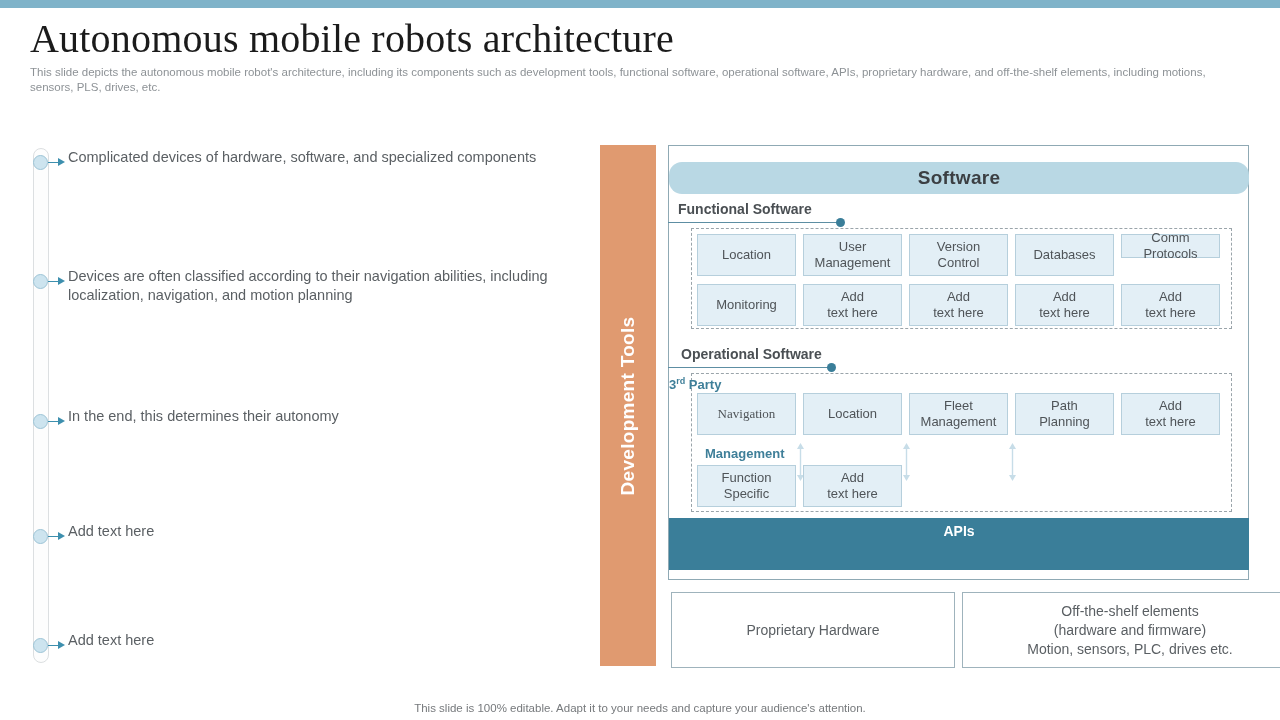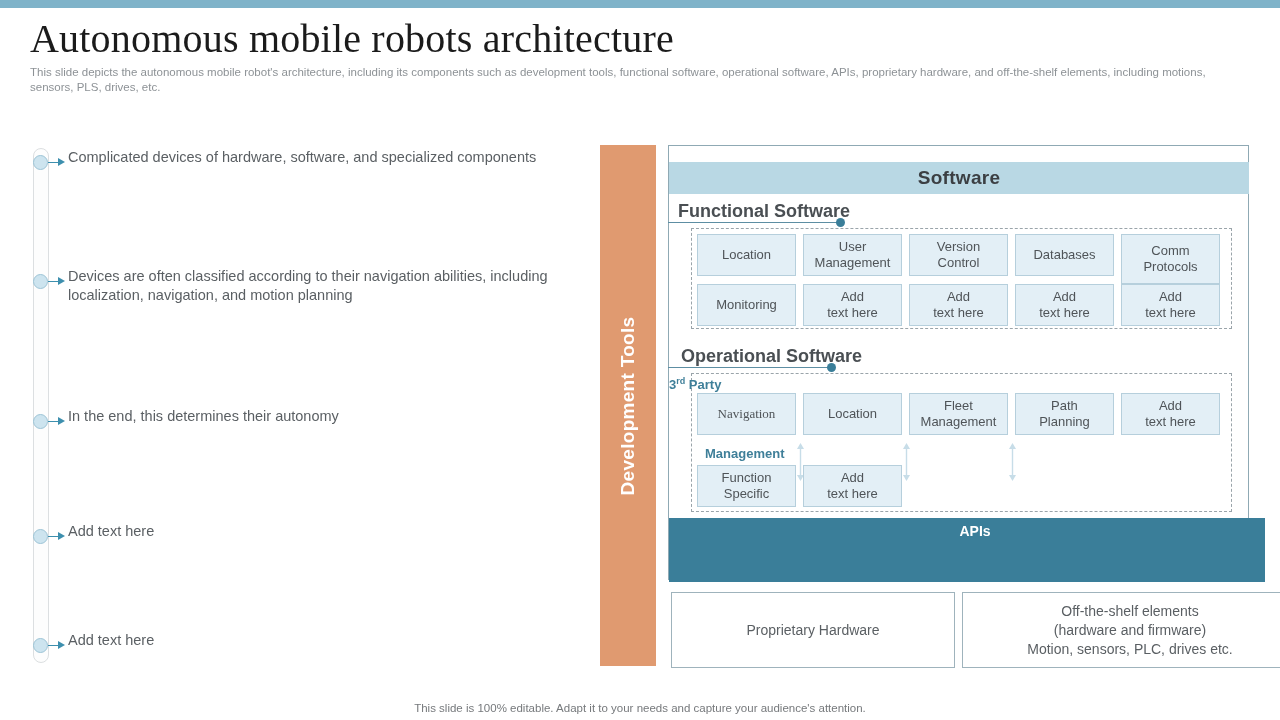--- a/index.html
+++ b/index.html
@@ -44,40 +44,40 @@
     transform:translate(-50%,-50%) rotate(-90deg);
     white-space:nowrap;
     color:#ffffff;font-weight:bold;font-size:19px;letter-spacing:0.3px;
   }
 
   
   .sw-panel{position:absolute;left:668px;top:145px;width:581px;height:435px;
     border:1px solid #8fa9b4;background:#ffffff;box-sizing:border-box;}
   .sw-header{position:absolute;left:669px;top:162px;width:580px;height:32px;
     background:#b9d8e4;display:flex;align-items:center;justify-content:center;
-    font-weight:bold;font-size:19px;color:#3b3f43;letter-spacing:0.3px;}
-
-  .sec-label{position:absolute;font-weight:bold;font-size:18px;color:#4a4f53;}
+    font-weight:bold;font-size:19px;color:#3b3f43;letter-spacing:0.3px;border-radius:13px;}
+
+  .sec-label{position:absolute;font-weight:bold;font-size:14px;color:#4a4f53;}
   .sec-rule{position:absolute;height:1px;background:#5d8ea3;}
   .sec-dot{position:absolute;width:9px;height:9px;border-radius:50%;background:#3a7e99;}
 
   .dashbox{position:absolute;border:1px dashed #9aa4aa;box-sizing:border-box;}
 
   .cell{position:absolute;background:#e3eff6;border:1px solid #b6cfdc;box-sizing:border-box;
     display:flex;align-items:center;justify-content:center;text-align:center;
     font-size:13px;line-height:16px;color:#4f5458;}
 
   .sub-label{position:absolute;font-weight:bold;font-size:13px;color:#3f7f99;}
   .sub-label sup{font-size:9px;}
 
   .vdbl{position:absolute;width:9px;height:42px;}
   .vdbl svg{display:block;}
 
-  .apis{position:absolute;left:669px;top:518px;width:580px;height:64px;background:#3a7e99;
-    color:#ffffff;text-align:center;padding-left:16px;}
+  .apis{position:absolute;left:669px;top:518px;width:580px;height:52px;background:#3a7e99;
+    color:#ffffff;text-align:center;}
   .apis .t1{font-weight:bold;font-size:14px;line-height:18px;padding-top:4px;}
   .apis .t2{font-size:14.5px;line-height:19px;}
   .apis sup{font-size:10px;}
 
   .hwbox{position:absolute;border:1px solid #9fb3bc;box-sizing:border-box;background:#fff;
     display:flex;align-items:center;justify-content:center;text-align:center;
     font-size:14px;line-height:19px;color:#5a5f63;}
 
   .footer{position:absolute;left:0;top:702px;width:1280px;text-align:center;
     font-size:11.5px;color:#76797c;}
@@ -132,21 +132,21 @@
 <div class="sec-label" style="left:678px;top:201px;">Functional Software</div>
 <div class="sec-rule" style="left:668px;top:222px;width:172px;"></div>
 <div class="sec-dot" style="left:836px;top:218px;"></div>
 
 <div class="dashbox" style="left:691px;top:228px;width:541px;height:101px;"></div>
 
 <div class="cell" style="left:697px;top:234px;width:99px;height:42px;">Location</div>
 <div class="cell" style="left:803px;top:234px;width:99px;height:42px;">User<br>Management</div>
 <div class="cell" style="left:909px;top:234px;width:99px;height:42px;">Version<br>Control</div>
 <div class="cell" style="left:1015px;top:234px;width:99px;height:42px;">Databases</div>
-<div class="cell" style="left:1121px;top:234px;width:99px;height:50px;">Comm<br>Protocols</div>
+<div class="cell" style="left:1121px;top:234px;width:99px;height:24px;">Comm<br>Protocols</div>
 
 <div class="cell" style="left:697px;top:284px;width:99px;height:42px;">Monitoring</div>
 <div class="cell" style="left:803px;top:284px;width:99px;height:42px;">Add<br>text here</div>
 <div class="cell" style="left:909px;top:284px;width:99px;height:42px;">Add<br>text here</div>
 <div class="cell" style="left:1015px;top:284px;width:99px;height:42px;">Add<br>text here</div>
 <div class="cell" style="left:1121px;top:284px;width:99px;height:42px;">Add<br>text here</div>
 
 <div class="sec-label" style="left:681px;top:346px;">Operational Software</div>
 <div class="sec-rule" style="left:668px;top:367px;width:163px;"></div>
 <div class="sec-dot" style="left:827px;top:363px;"></div>

